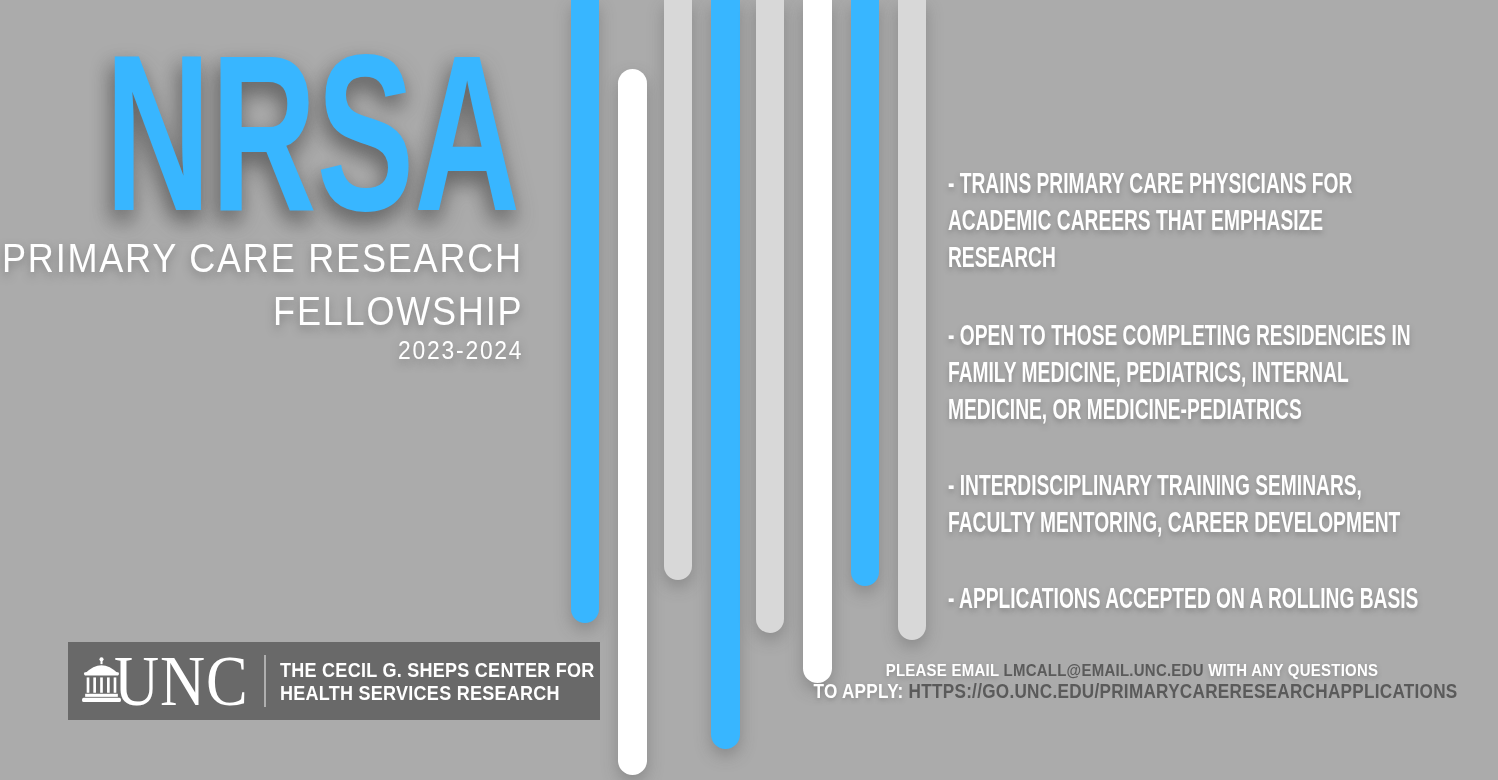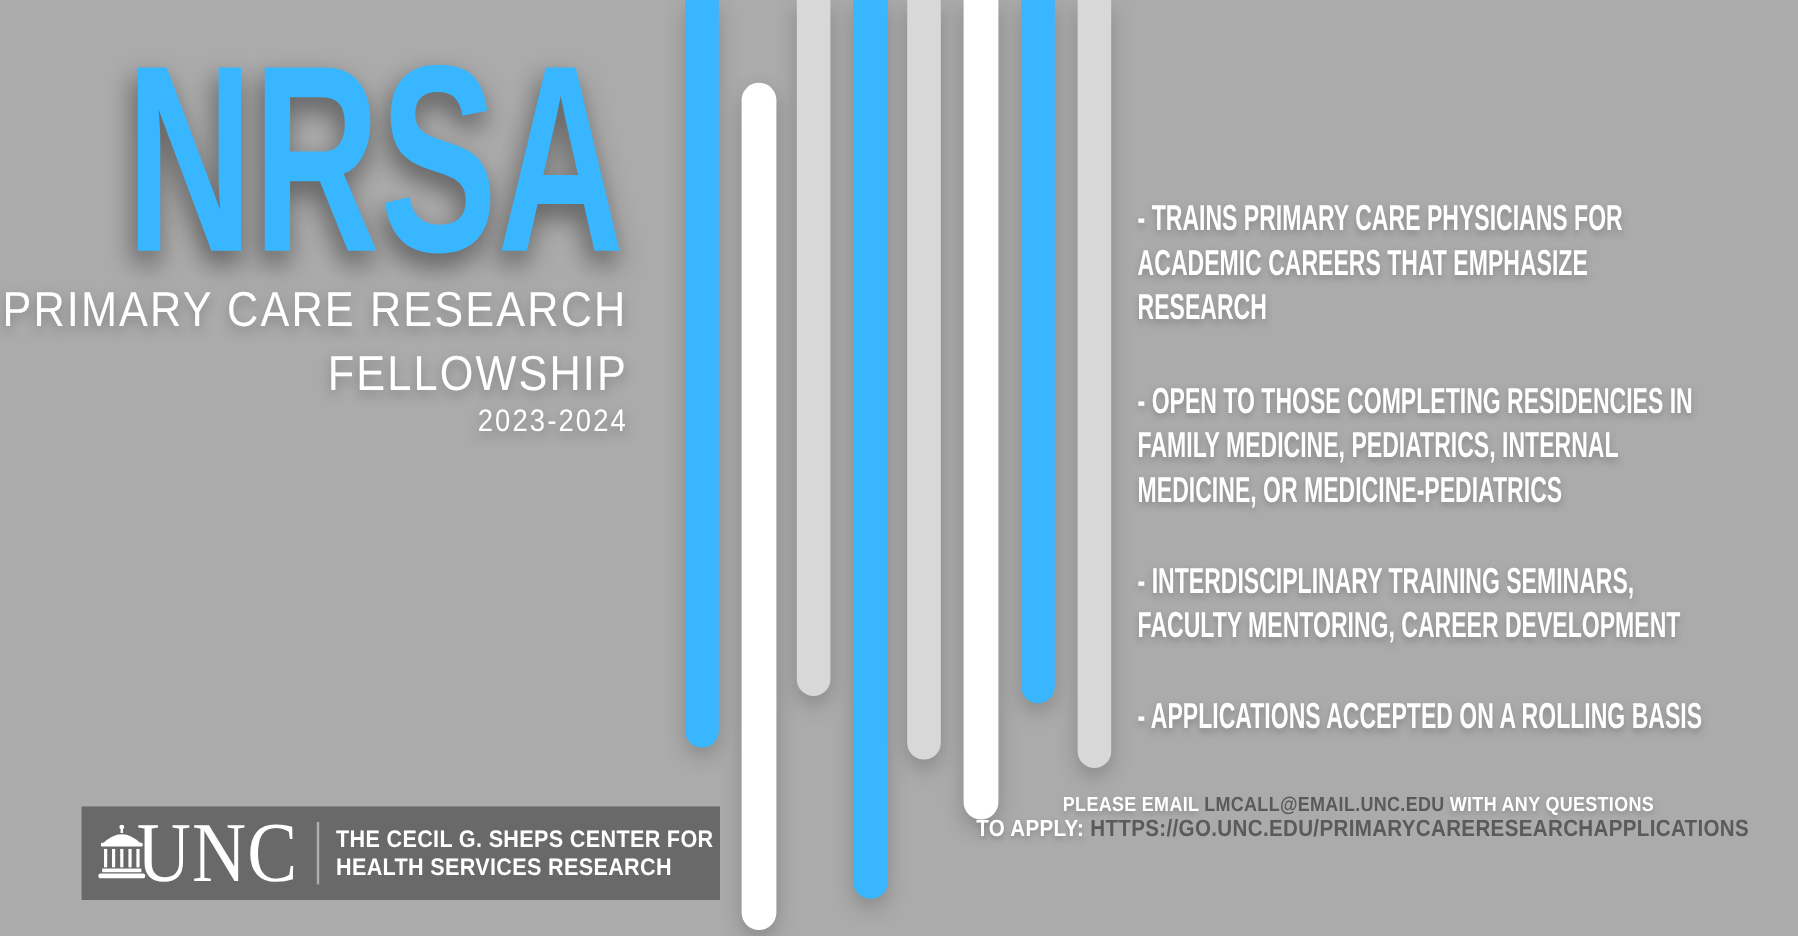--- a/index.html
+++ b/index.html
@@ -36,21 +36,21 @@
   
   .bullet{
     position:absolute;left:948px;z-index:2;color:#FFFFFF;font-weight:700;
     font-size:30px;line-height:37px;white-space:nowrap;
     transform:scaleX(0.64);transform-origin:left top;
     text-shadow:0 3px 7px rgba(102,102,102,0.5);
   }
   .b1{top:164px;}.b2{top:316px;}.b3{top:466px;}.b4{top:579px;}
 
   
-  .banner{position:absolute;left:68px;top:642px;width:532px;height:78px;background:#696969;z-index:2;margin-top:30px;}
+  .banner{position:absolute;left:68px;top:642px;width:532px;height:78px;background:#696969;z-index:2;}
   .oldwell{position:absolute;left:13px;top:15px;width:41px;height:47px;}
   .oldwell svg{width:100%;height:100%;fill:#FFFFFF;}
   .unc-text{
     position:absolute;left:46px;top:3px;color:#FFFFFF;
     font-family:"Liberation Serif",serif;font-size:71px;line-height:72px;letter-spacing:1px;
     transform:scaleX(0.88);transform-origin:left top;white-space:nowrap;
   }
   .divider{position:absolute;left:196px;top:13px;width:2px;height:52px;background:#AFAFAF;}
   .org{
     position:absolute;left:212px;top:17px;color:#FFFFFF;font-weight:700;

